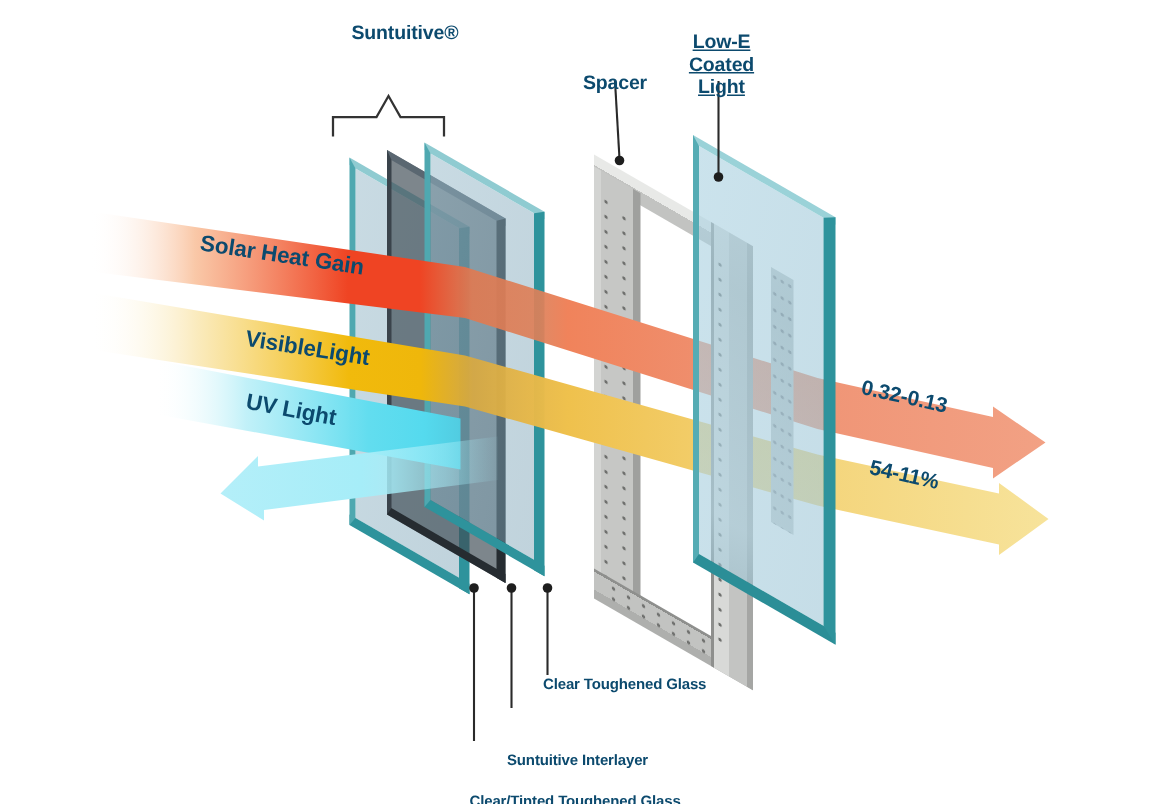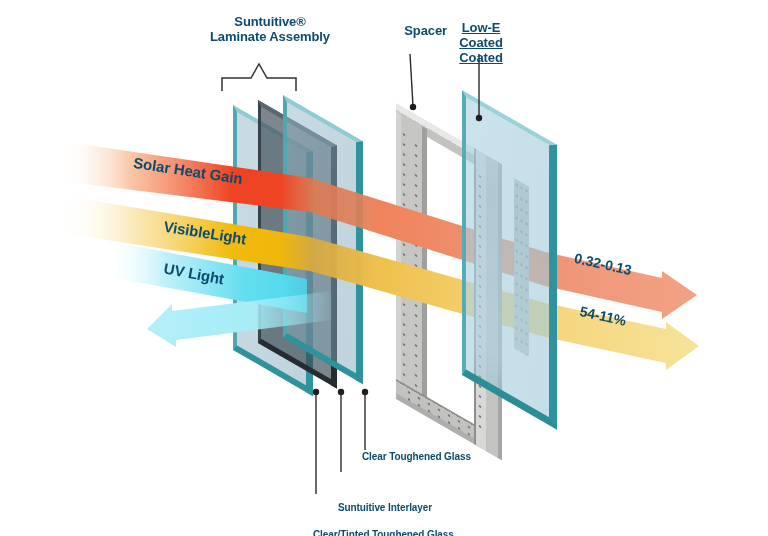--- a/index.html
+++ b/index.html
@@ -133,26 +133,25 @@
     <line x1="316" y1="392" x2="316" y2="494" stroke="#2A2A2A" stroke-width="1.4"></line>
     <circle cx="316" cy="392" r="3.2" fill="#1E1E1E"></circle>
     <line x1="341" y1="392" x2="341" y2="472" stroke="#2A2A2A" stroke-width="1.4"></line>
     <circle cx="341" cy="392" r="3.2" fill="#1E1E1E"></circle>
     <line x1="365" y1="392" x2="365" y2="450" stroke="#2A2A2A" stroke-width="1.4"></line>
     <circle cx="365" cy="392" r="3.2" fill="#1E1E1E"></circle>
   </svg>
 
   <div class="lbl ann ctr" style="left:190px;top:15px;width:160px;">
     <div>Suntuitive®</div>
-    <div>Laminate Assembly</div>
   </div>
-  <div class="lbl ann ctr" style="left:373px;top:24px;width:74px;text-align:right;">Spacer</div>
+  <div class="lbl ann ctr" style="left:373px;top:48px;width:74px;">Spacer</div>
   <div class="lbl ann ctr" style="left:441px;top:21px;width:80px;text-decoration:underline;">
     <div>Low-E Coated</div>
-    <div>Coated</div>
+    <div>Light</div>
   </div>
 
   <div class="lbl band-lbl ctr" style="left:105px;top:162px;width:166px;transform:rotate(8.5deg);">Solar Heat Gain</div>
   <div class="lbl band-lbl ctr" style="left:132px;top:224px;width:146px;transform:rotate(9deg);">VisibleLight</div>
   <div class="lbl band-lbl ctr" style="left:124px;top:265px;width:140px;transform:rotate(10.5deg);">UV Light</div>
 
   <div class="lbl val ctr" style="left:553px;top:256px;width:100px;transform:rotate(12.5deg);">0.32-0.13</div>
   <div class="lbl val ctr" style="left:553px;top:308px;width:100px;transform:rotate(12.5deg);">54-11%</div>
 
   <div class="lbl bot" style="left:362px;top:451px;">Clear Toughened Glass</div>

